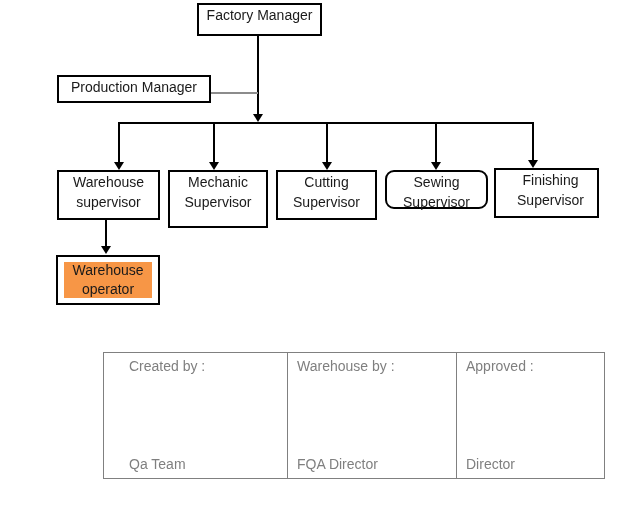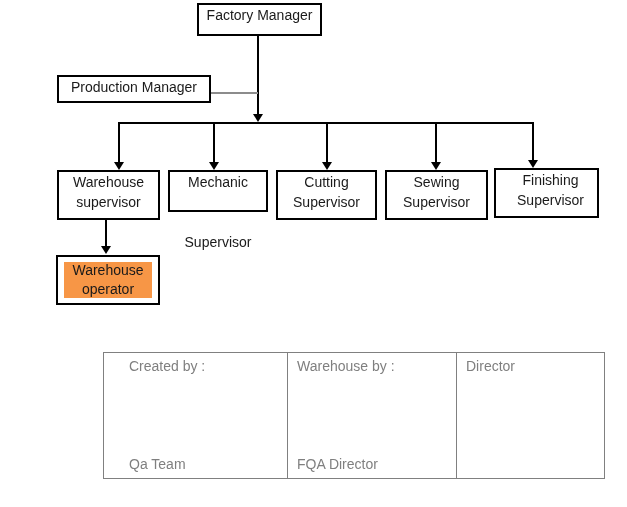--- a/index.html
+++ b/index.html
@@ -26,23 +26,23 @@
     flex-direction: column;
     align-items: center;
     text-align: center;
     line-height: 20px;
   }
   .node .nl { display: block; white-space: nowrap; }
 
   #factory-manager      { left: 197px; top: 3px;   width: 125px; height: 33px; }
   #production-manager   { left: 57px;  top: 75px;  width: 154px; height: 28px; }
   #warehouse-supervisor { left: 57px;  top: 170px; width: 103px; height: 50px; }
-  #mechanic-supervisor  { left: 168px; top: 170px; width: 100px; height: 42px; gap: 40px; }
+  #mechanic-supervisor  { left: 168px; top: 170px; width: 100px; height: 58px; }
   #cutting-supervisor   { left: 276px; top: 170px; width: 101px; height: 50px; }
-  #sewing-supervisor    { left: 385px; top: 170px; width: 103px; height: 50px; }
+  #sewing-supervisor    { left: 385px; top: 170px; width: 103px; height: 39px; border-radius: 9px; }
   #finishing-supervisor { left: 494px; top: 168px; width: 105px; height: 50px; padding-left: 8px; }
 
   #warehouse-operator {
     left: 56px; top: 255px; width: 104px; height: 50px;
     padding: 5px 6px;
     flex-direction: row;
   }
   #warehouse-operator .fill {
     flex: 1;
     align-self: stretch;
@@ -160,17 +160,18 @@
   <div class="signoff">
     <div class="cell c1">
       <span>Created by :</span>
       <span>Qa Team</span>
     </div>
     <div class="cell c2">
       <span>Warehouse by :</span>
       <span>FQA Director</span>
     </div>
     <div class="cell c3">
+      <span>Approved :</span>
       <span>Director</span>
     </div>
   </div>
 
 </div>
 
 </body></html>

